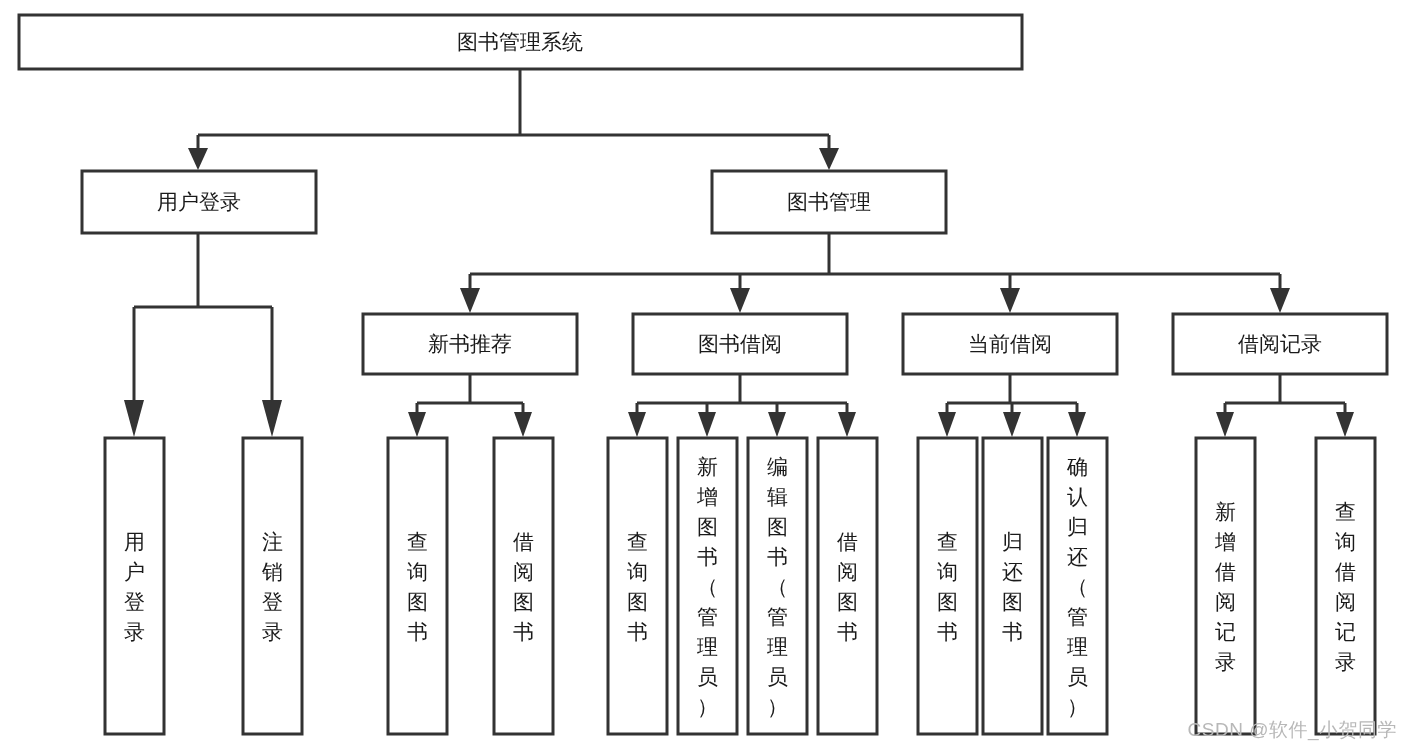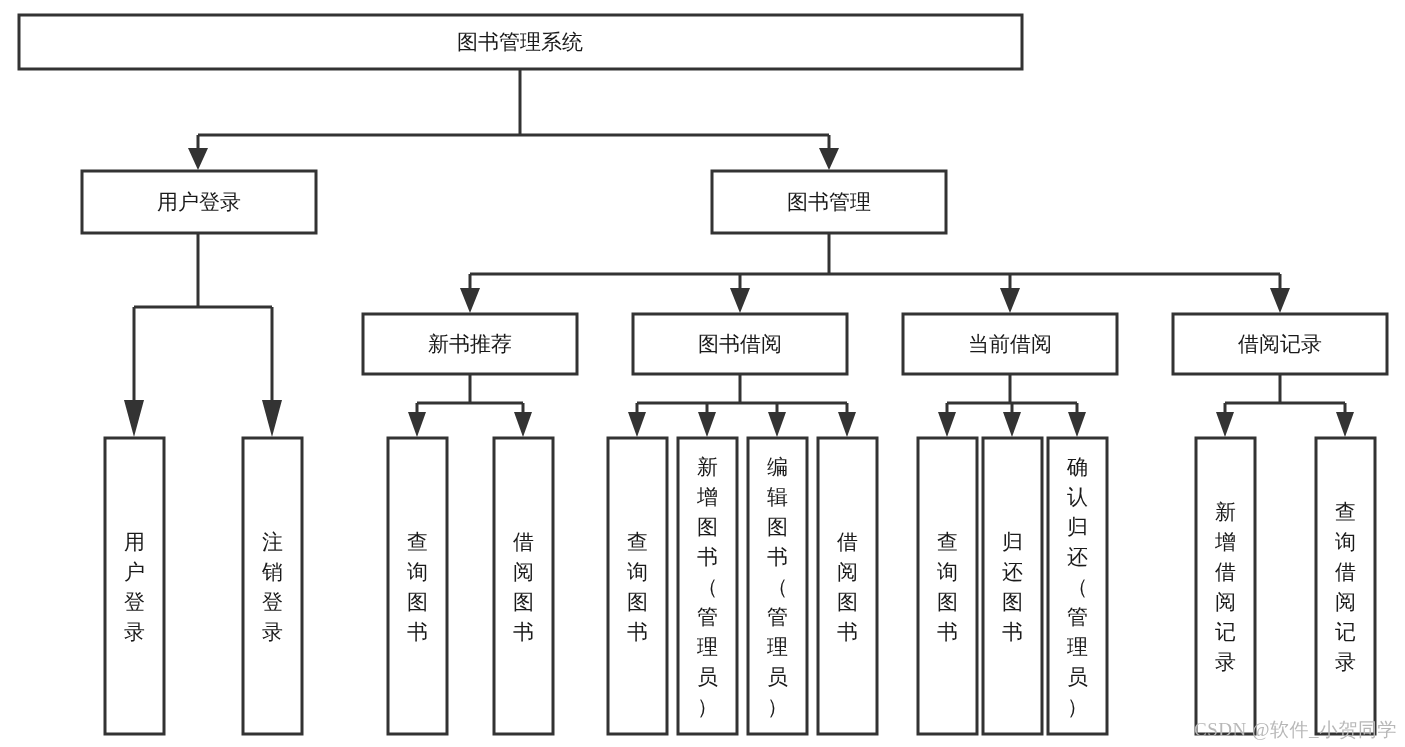--- a/index.html
+++ b/index.html
@@ -50,21 +50,21 @@
   .node-label-v {
     font-family: "Liberation Sans", "DejaVu Sans", sans-serif;
     font-size: 21px;
     fill: #1a1a1a;
     text-anchor: middle;
   }
   .watermark {
     position: absolute;
     right: 8px;
     bottom: 4px;
-    font-family: Liberation Serif, serif;
+    font-family: Liberation Sans, sans-serif;
     font-size: 19px;
     color: #b8b8b8;
     white-space: nowrap;
     letter-spacing: 0.5px;
   }
 </style>
 </head>
 <body>
 
 <div id="diagram-root">

